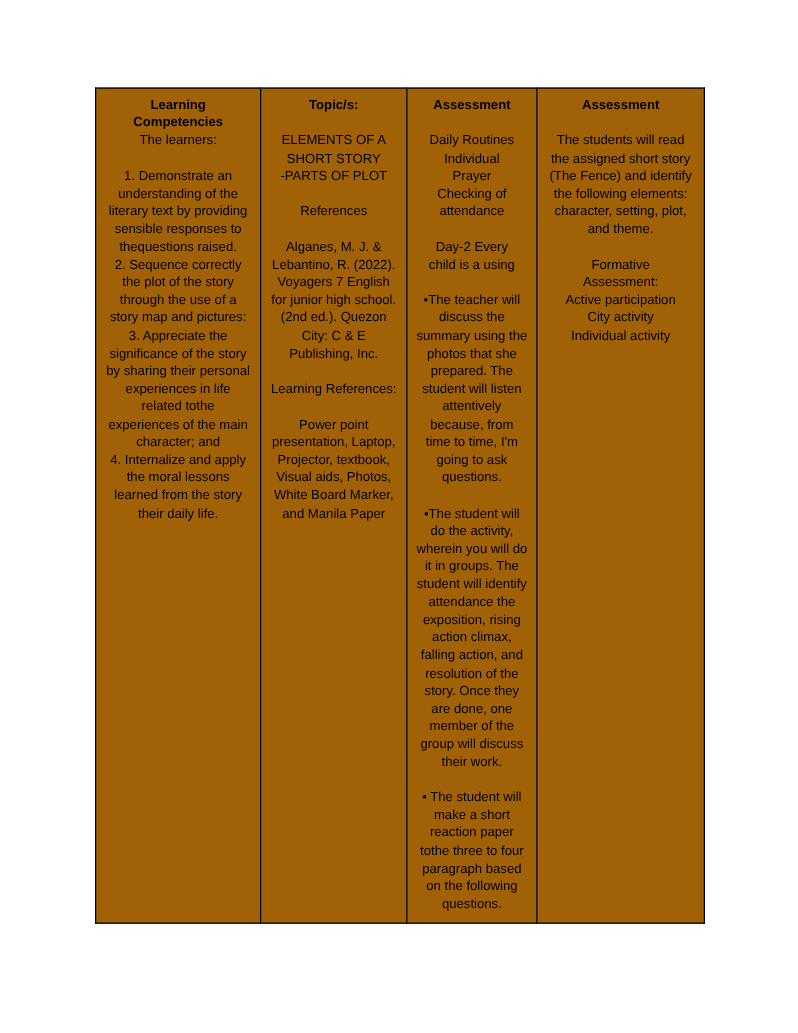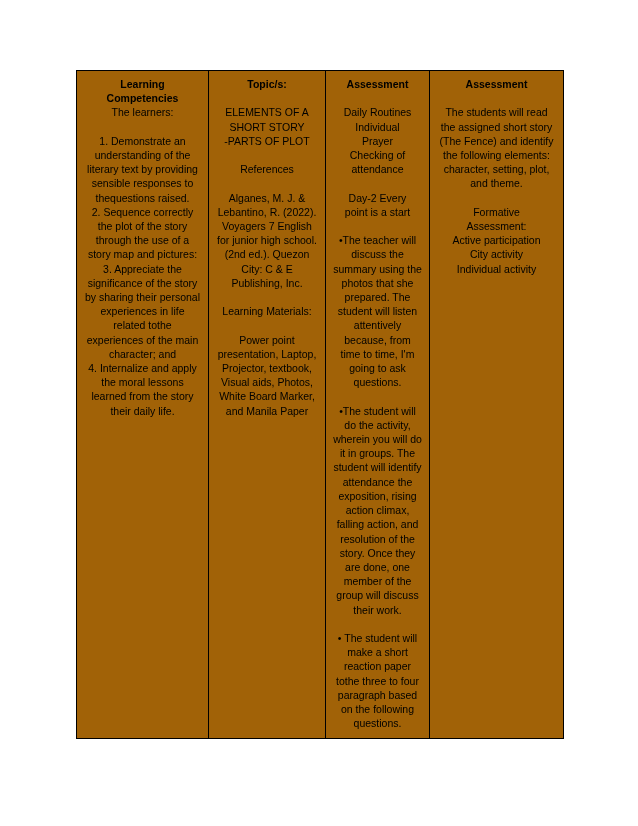--- a/index.html
+++ b/index.html
@@ -94,37 +94,37 @@
               <p class="blk hdr">Topic/s:</p>
               <p class="blk">&nbsp;</p>
               <p class="blk b">ELEMENTS OF A</p>
               <p class="blk b">SHORT STORY</p>
               <p class="blk b">-PARTS OF PLOT</p>
               <p class="blk">&nbsp;</p>
               <p class="blk b">References</p>
               <p class="blk">&nbsp;</p>
               <p class="blk"> Alganes, M. J. &amp; Lebantino, R. (2022). Voyagers 7 English for junior high school. (2nd ed.). Quezon City: C &amp; E Publishing, Inc.</p>
               <p class="blk">&nbsp;</p>
-              <p class="blk b">Learning Materials:</p>
+              <p class="blk b">Learning References:</p>
               <p class="blk">&nbsp;</p>
               <p class="blk">Power point presentation, Laptop, Projector, textbook, Visual aids, Photos, White Board Marker, and Manila Paper</p>
             </div>
           </td>
 
           <td>
             <div class="cell-inner">
               <p class="blk hdr">Assessment</p>
               <p class="blk">&nbsp;</p>
               <p class="blk b">Daily Routines</p>
               <p class="blk">Individual</p>
               <p class="blk">Prayer</p>
               <p class="blk">Checking of attendance</p>
               <p class="blk">&nbsp;</p>
               <p class="blk b">Day-2 Every</p>
-              <p class="blk b">point is a start</p>
+              <p class="blk b">child is a using</p>
               <p class="blk">&nbsp;</p>
               <p class="blk">•The teacher will discuss the summary using the photos that she prepared. The student will listen attentively because, from time to time, I'm going to ask questions.</p>
               <p class="blk">&nbsp;</p>
               <p class="blk">•The student will do the activity, wherein you will do it in groups. The student will identify attendance the exposition, rising action climax, falling action, and resolution of the story. Once they are done, one member of the group will discuss their work.</p>
               <p class="blk">&nbsp;</p>
               <p class="blk">• The student will make a short reaction paper tothe three to four paragraph based on the following questions.</p>
             </div>
           </td>
 
           <td>

